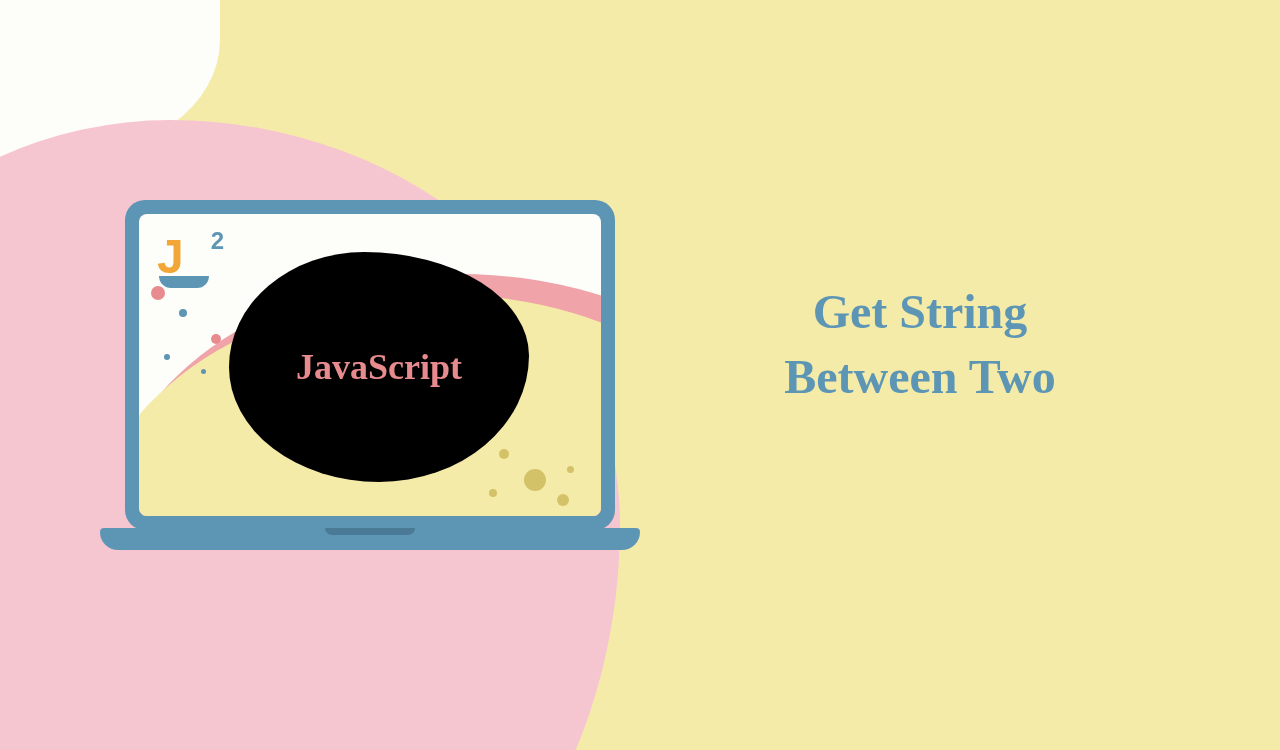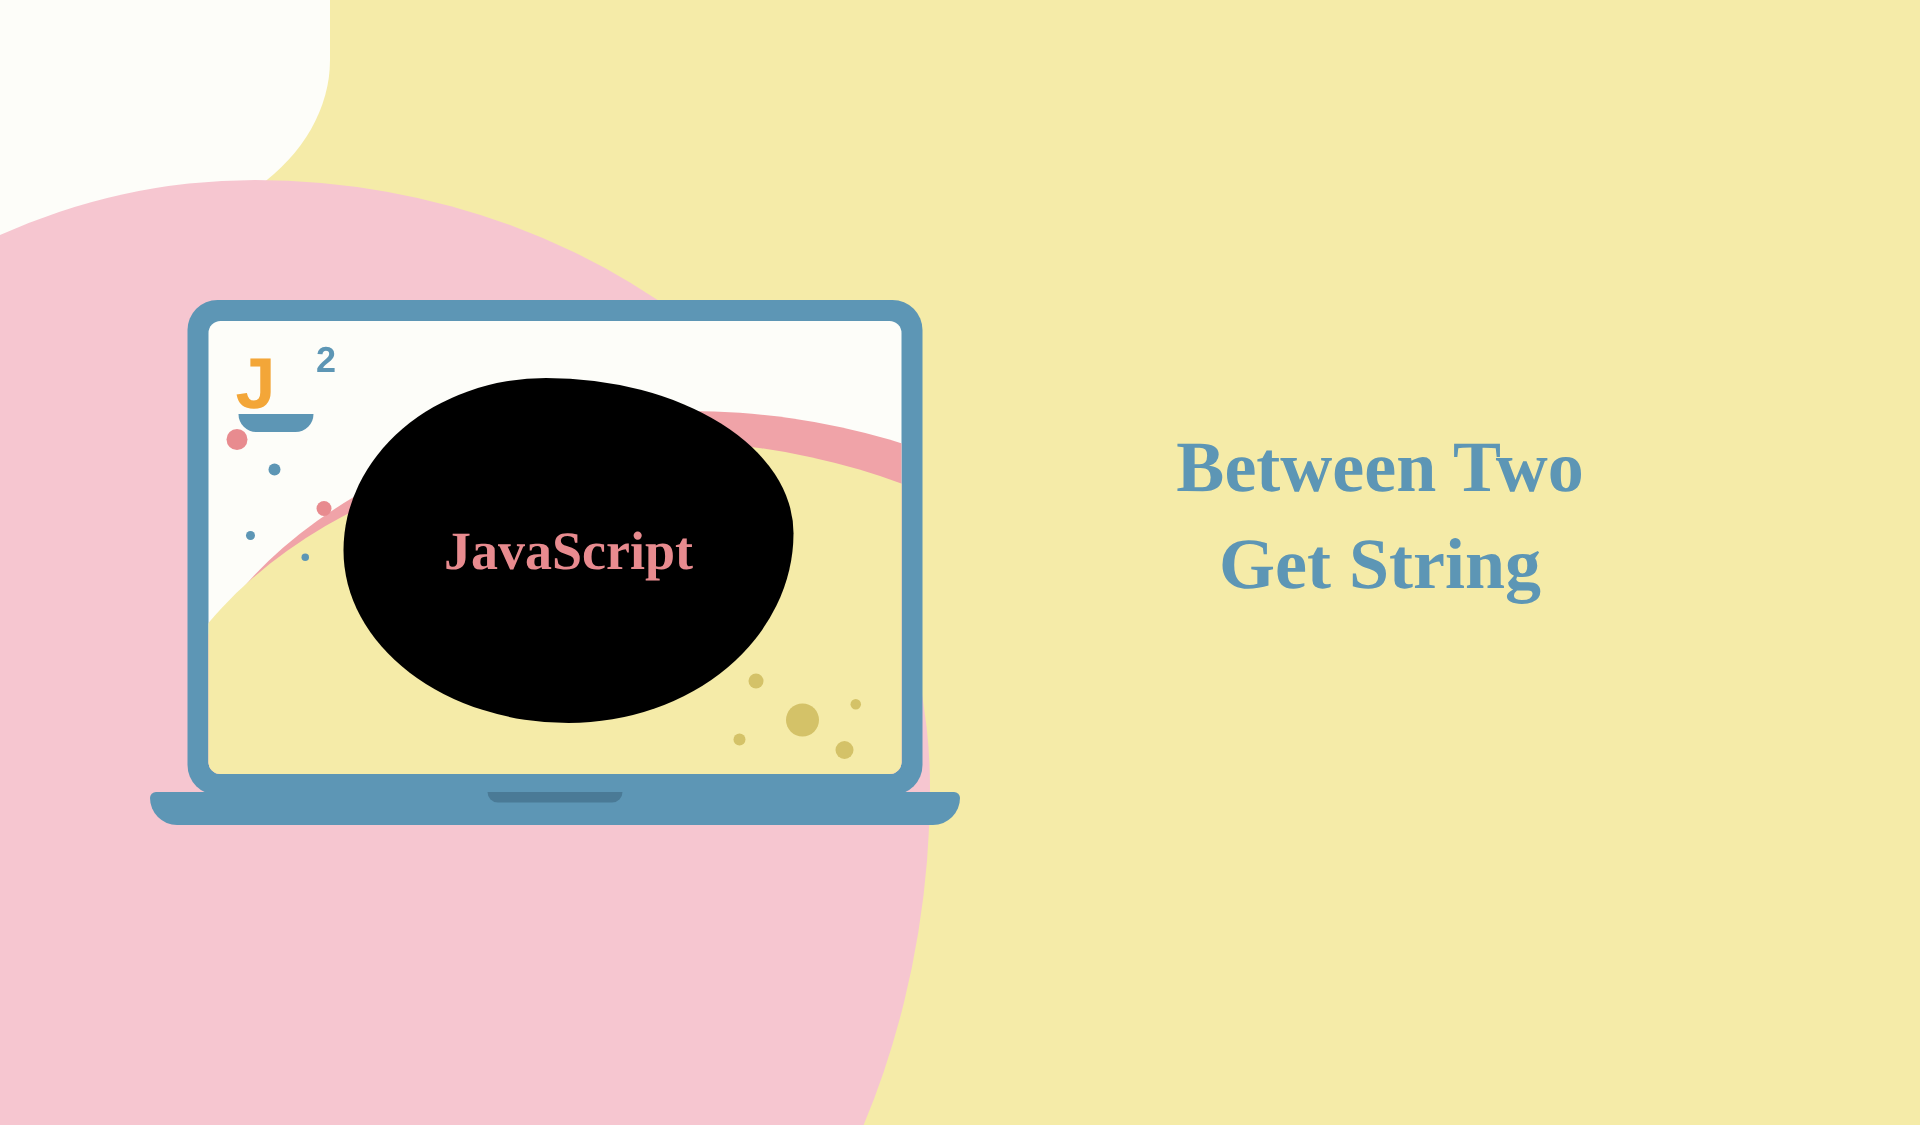--- a/index.html
+++ b/index.html
@@ -219,15 +219,15 @@
       <div class="dot dot-yellow-4"></div>
       <div class="dot dot-yellow-5"></div>
     </div>
   </div>
   <div class="laptop-base">
     <div class="laptop-notch"></div>
   </div>
 </div>
 
 <div class="title-text">
+  <div>Get String</div>
   <div>Between Two</div>
-  <div>Get String</div>
 </div>
 
 </body></html>

